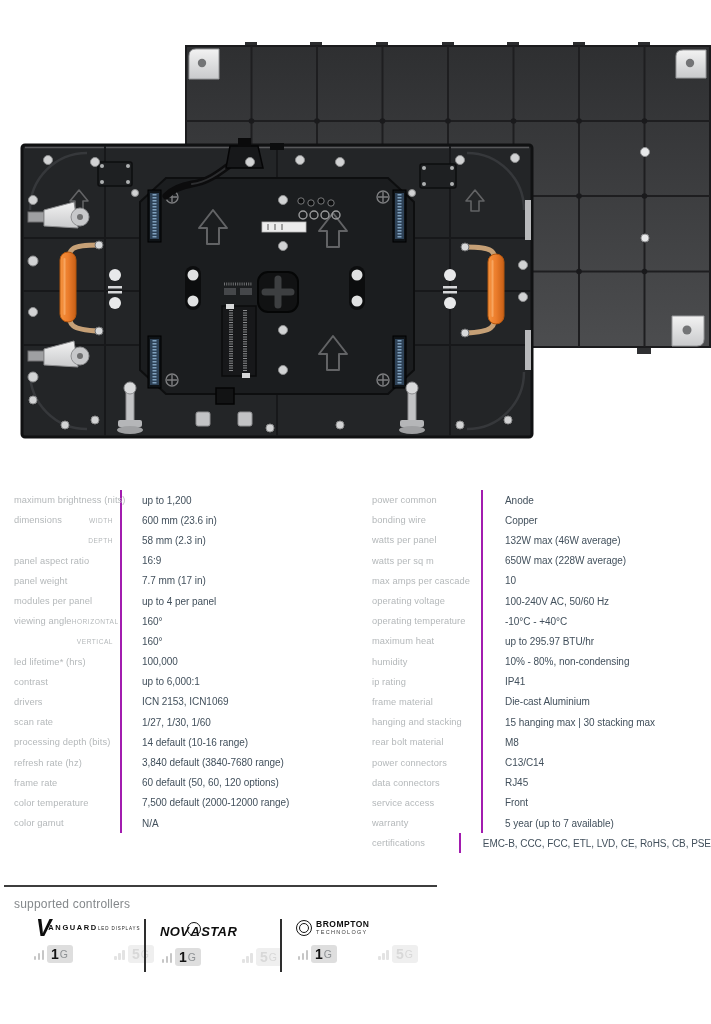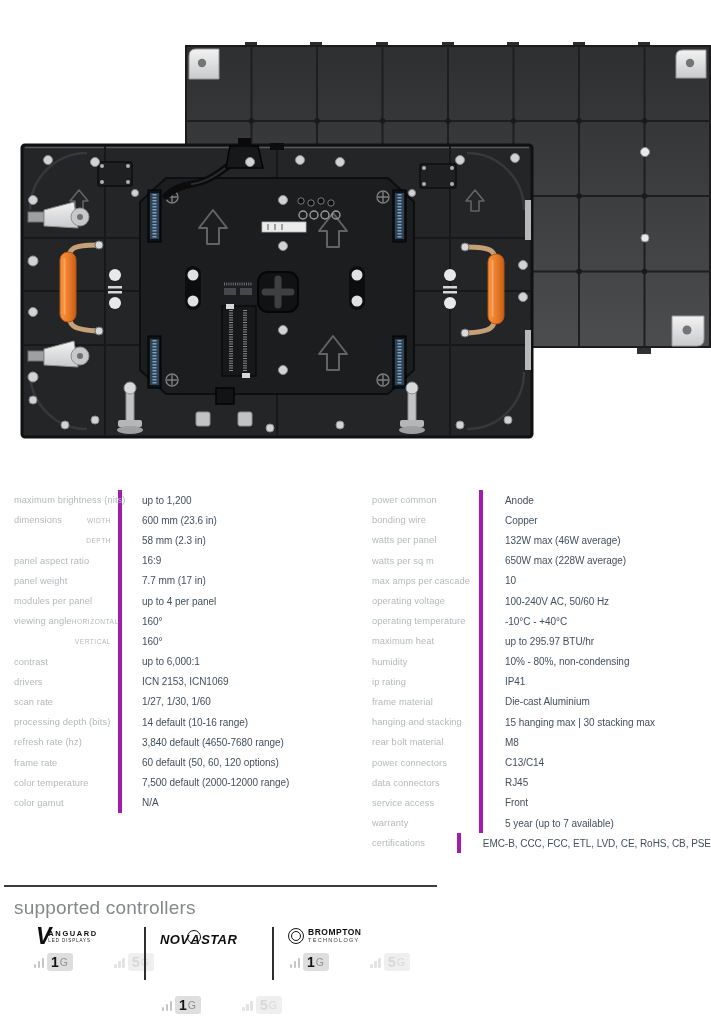--- a/index.html
+++ b/index.html
@@ -14,55 +14,55 @@
   .hero { position:absolute; left:0; top:0; width:711px; height:465px; }
 
   
   .specs { position:absolute; top:490px; left:0; width:711px; }
   .spec-group { position:absolute; top:0; }
   .spec-group.left  { left:14px;  width:345px; }
   .spec-group.right { left:372px; width:339px; }
   .spec-row { display:flex; height:20.2px; align-items:center; }
   .spec-label-cell {
     display:flex; align-items:center; height:100%;
-    border-right:4px solid #a21caf; padding-right:7px;
+    border-right:2px solid #a21caf; padding-right:7px;
   }
   .left  .spec-label-cell { width:108px; }
   .right .spec-label-cell { width:111px; }
   .spec-label {
     font-size:9.3px; color:#b4b8ba; white-space:nowrap; letter-spacing:0.1px;
   }
   .spec-sub {
     margin-left:auto; font-size:6.6px; color:#b4b8ba; letter-spacing:0.5px;
     white-space:nowrap;
   }
   .spec-value {
     font-size:10px; color:#42505c; white-space:nowrap; letter-spacing:-0.05px;
   }
   .left  .spec-value { padding-left:20px; }
   .right .spec-value { padding-left:22px; }
 
   
   .controllers { position:absolute; top:885px; left:0; width:711px; }
   .rule { height:2px; width:433px; margin-left:4px; background:#3d3d3d; }
   .controllers .heading {
-    margin:10px 0 7px 14px; font-size:19px; color:#84888b; letter-spacing:0.2px;
+    margin:10px 0 7px 14px; font-size:12px; color:#84888b; letter-spacing:0.2px;
   }
   .brand-row { display:flex; align-items:flex-start; margin-left:36px; }
   .brand { display:flex; flex-direction:column; }
   .brand.b1 { width:108px; }
   .brand.b2 { width:112px; padding-top:3px; }
   .brand.b3 { width:130px;justify-content:flex-end; }
   .brand-divider { width:2px; height:53px; background:#2e2e2e; margin:1px 14px 0 0; }
-  .brand.b2 { margin-right:0;gap:40px; }
+  .brand.b2 { margin-right:8px; }
 
   .logo { display:flex; align-items:center; color:#0d0d0d; height:20px; }
   
   .v-big { font-size:23px; font-weight:bold; font-style:italic; letter-spacing:-2px; line-height:18px; }
-  .v-col { display:flex; flex-direction:column; margin-left:-1px; }
+  .v-col { display:flex; flex-direction:row; margin-left:-1px;align-items:center; }
   .v-name { font-size:7.5px; font-weight:bold; letter-spacing:1.6px; line-height:8px; }
   .v-sub  { font-size:4.5px; letter-spacing:0.9px; color:#1c1c1c; line-height:5px; }
   
   .logo.nova { font-style:italic; font-weight:bold; font-size:13px; letter-spacing:0.4px; }
   .a-circ { position:relative; padding:0 1px; }
   .a-circ::after {
     content:""; position:absolute; left:-2px; top:-2px; width:12px; height:12px;
     border:1.3px solid #101010; border-radius:50%;
   }
   
@@ -451,20 +451,27 @@
         </div>
         <div class="spec-row">
           <div class="spec-label-cell">
             <span class="spec-label"></span>
             <span class="spec-sub">VERTICAL</span>
           </div>
           <div class="spec-value">160°</div>
         </div>
         <div class="spec-row">
           <div class="spec-label-cell">
+            <span class="spec-label">led lifetime* (hrs)</span>
+            <span class="spec-sub"></span>
+          </div>
+          <div class="spec-value">100,000</div>
+        </div>
+        <div class="spec-row">
+          <div class="spec-label-cell">
             <span class="spec-label">contrast</span>
             <span class="spec-sub"></span>
           </div>
           <div class="spec-value">up to 6,000:1</div>
         </div>
         <div class="spec-row">
           <div class="spec-label-cell">
             <span class="spec-label">drivers</span>
             <span class="spec-sub"></span>
           </div>
@@ -482,21 +489,21 @@
             <span class="spec-label">processing depth (bits)</span>
             <span class="spec-sub"></span>
           </div>
           <div class="spec-value">14 default (10-16 range)</div>
         </div>
         <div class="spec-row">
           <div class="spec-label-cell">
             <span class="spec-label">refresh rate (hz)</span>
             <span class="spec-sub"></span>
           </div>
-          <div class="spec-value">3,840 default (4650-7680 range)</div>
+          <div class="spec-value">3,840 default (3840-7680 range)</div>
         </div>
         <div class="spec-row">
           <div class="spec-label-cell">
             <span class="spec-label">frame rate</span>
             <span class="spec-sub"></span>
           </div>
           <div class="spec-value">60 default (50, 60, 120 options)</div>
         </div>
         <div class="spec-row">
           <div class="spec-label-cell">

